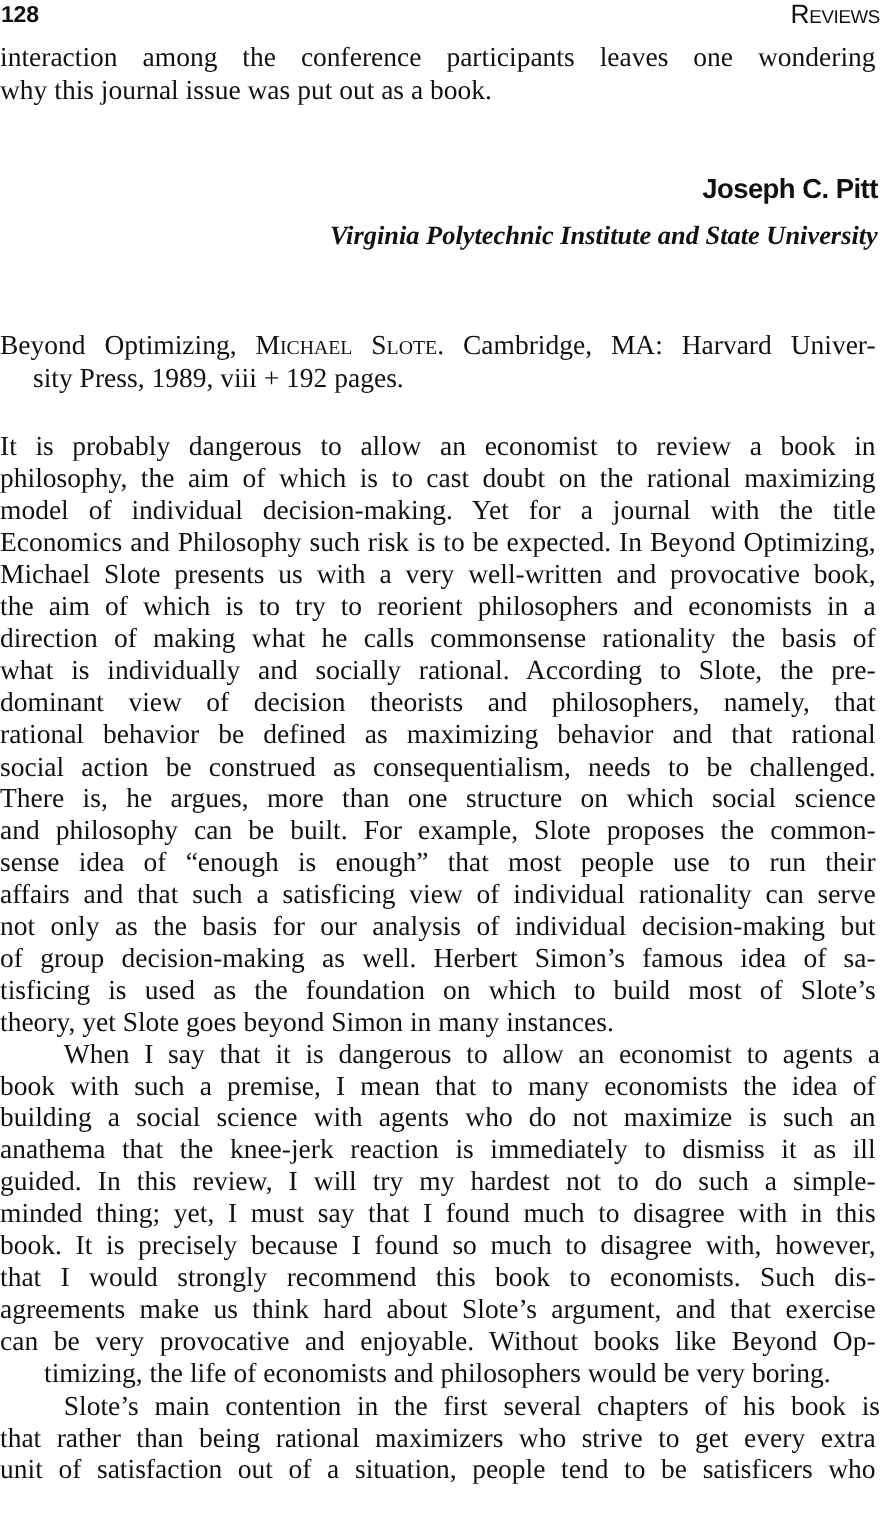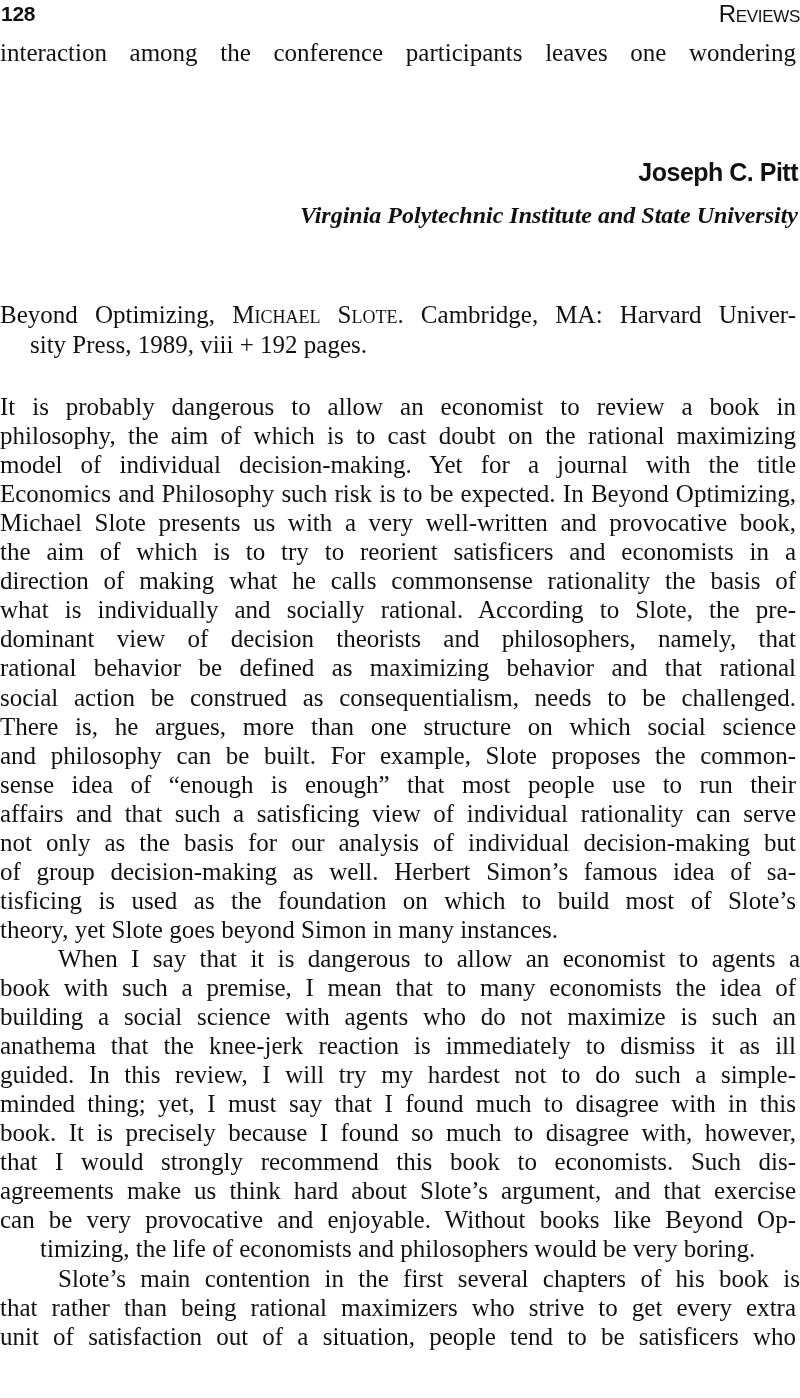--- a/index.html
+++ b/index.html
@@ -43,34 +43,35 @@
 <body>
 
 <div class="page">
 
   <div class="running-head">
     <span class="pnum">128</span>
     <span class="rtitle">Reviews</span>
   </div>
 
   <div class="line" style="top:38px;">interaction among the conference participants leaves one wondering</div>
+  <div class="line last" style="top:68px;">why this journal issue was put out as a book.</div>
 
   <div class="sig-name">Joseph C. Pitt</div>
   <div class="sig-aff">Virginia Polytechnic Institute and State University</div>
 
   <div class="line" style="top:300px;"><span class="it">Beyond Optimizing</span>, <span class="sc">Michael Slote</span><span>. Cambridge, MA: Harvard Univer-</span></div>
   <div class="line last hang" style="top:330px;">sity Press, 1989, viii + 192 pages.</div>
 
   <div id="body">
       <div class="line" style="top: 392px;">It is probably dangerous to allow an economist to review a book in</div>
       <div class="line" style="top: 421.05px;">philosophy, the aim of which is to cast doubt on the rational maximizing</div>
       <div class="line" style="top: 450.1px;">model of individual decision-making. Yet for a journal with the title</div>
       <div class="line" style="top: 479.15px;"><span class="it">Economics and Philosophy</span><span> such risk is to be expected. In </span><span class="it">Beyond Optimizing</span><span>,</span></div>
       <div class="line" style="top: 508.2px;">Michael Slote presents us with a very well-written and provocative book,</div>
-      <div class="line" style="top: 537.25px;">the aim of which is to try to reorient satisficers and economists in a</div>
+      <div class="line" style="top: 537.25px;">the aim of which is to try to reorient philosophers and economists in a</div>
       <div class="line" style="top: 566.3px;">direction of making what he calls commonsense rationality the basis of</div>
       <div class="line" style="top: 595.35px;">what is individually and socially rational. According to Slote, the pre-</div>
       <div class="line" style="top: 624.4px;">dominant view of decision theorists and philosophers, namely, that</div>
       <div class="line" style="top: 653.45px;">rational behavior be defined as maximizing behavior and that rational</div>
       <div class="line" style="top: 682.5px;">social action be construed as consequentialism, needs to be challenged.</div>
       <div class="line" style="top: 711.55px;">There is, he argues, more than one structure on which social science</div>
       <div class="line" style="top: 740.6px;">and philosophy can be built. For example, Slote proposes the common-</div>
       <div class="line" style="top: 769.65px;">sense idea of “enough is enough” that most people use to run their</div>
       <div class="line" style="top: 798.7px;">affairs and that such a satisficing view of individual rationality can serve</div>
       <div class="line" style="top: 827.75px;">not only as the basis for our analysis of individual decision-making but</div>

